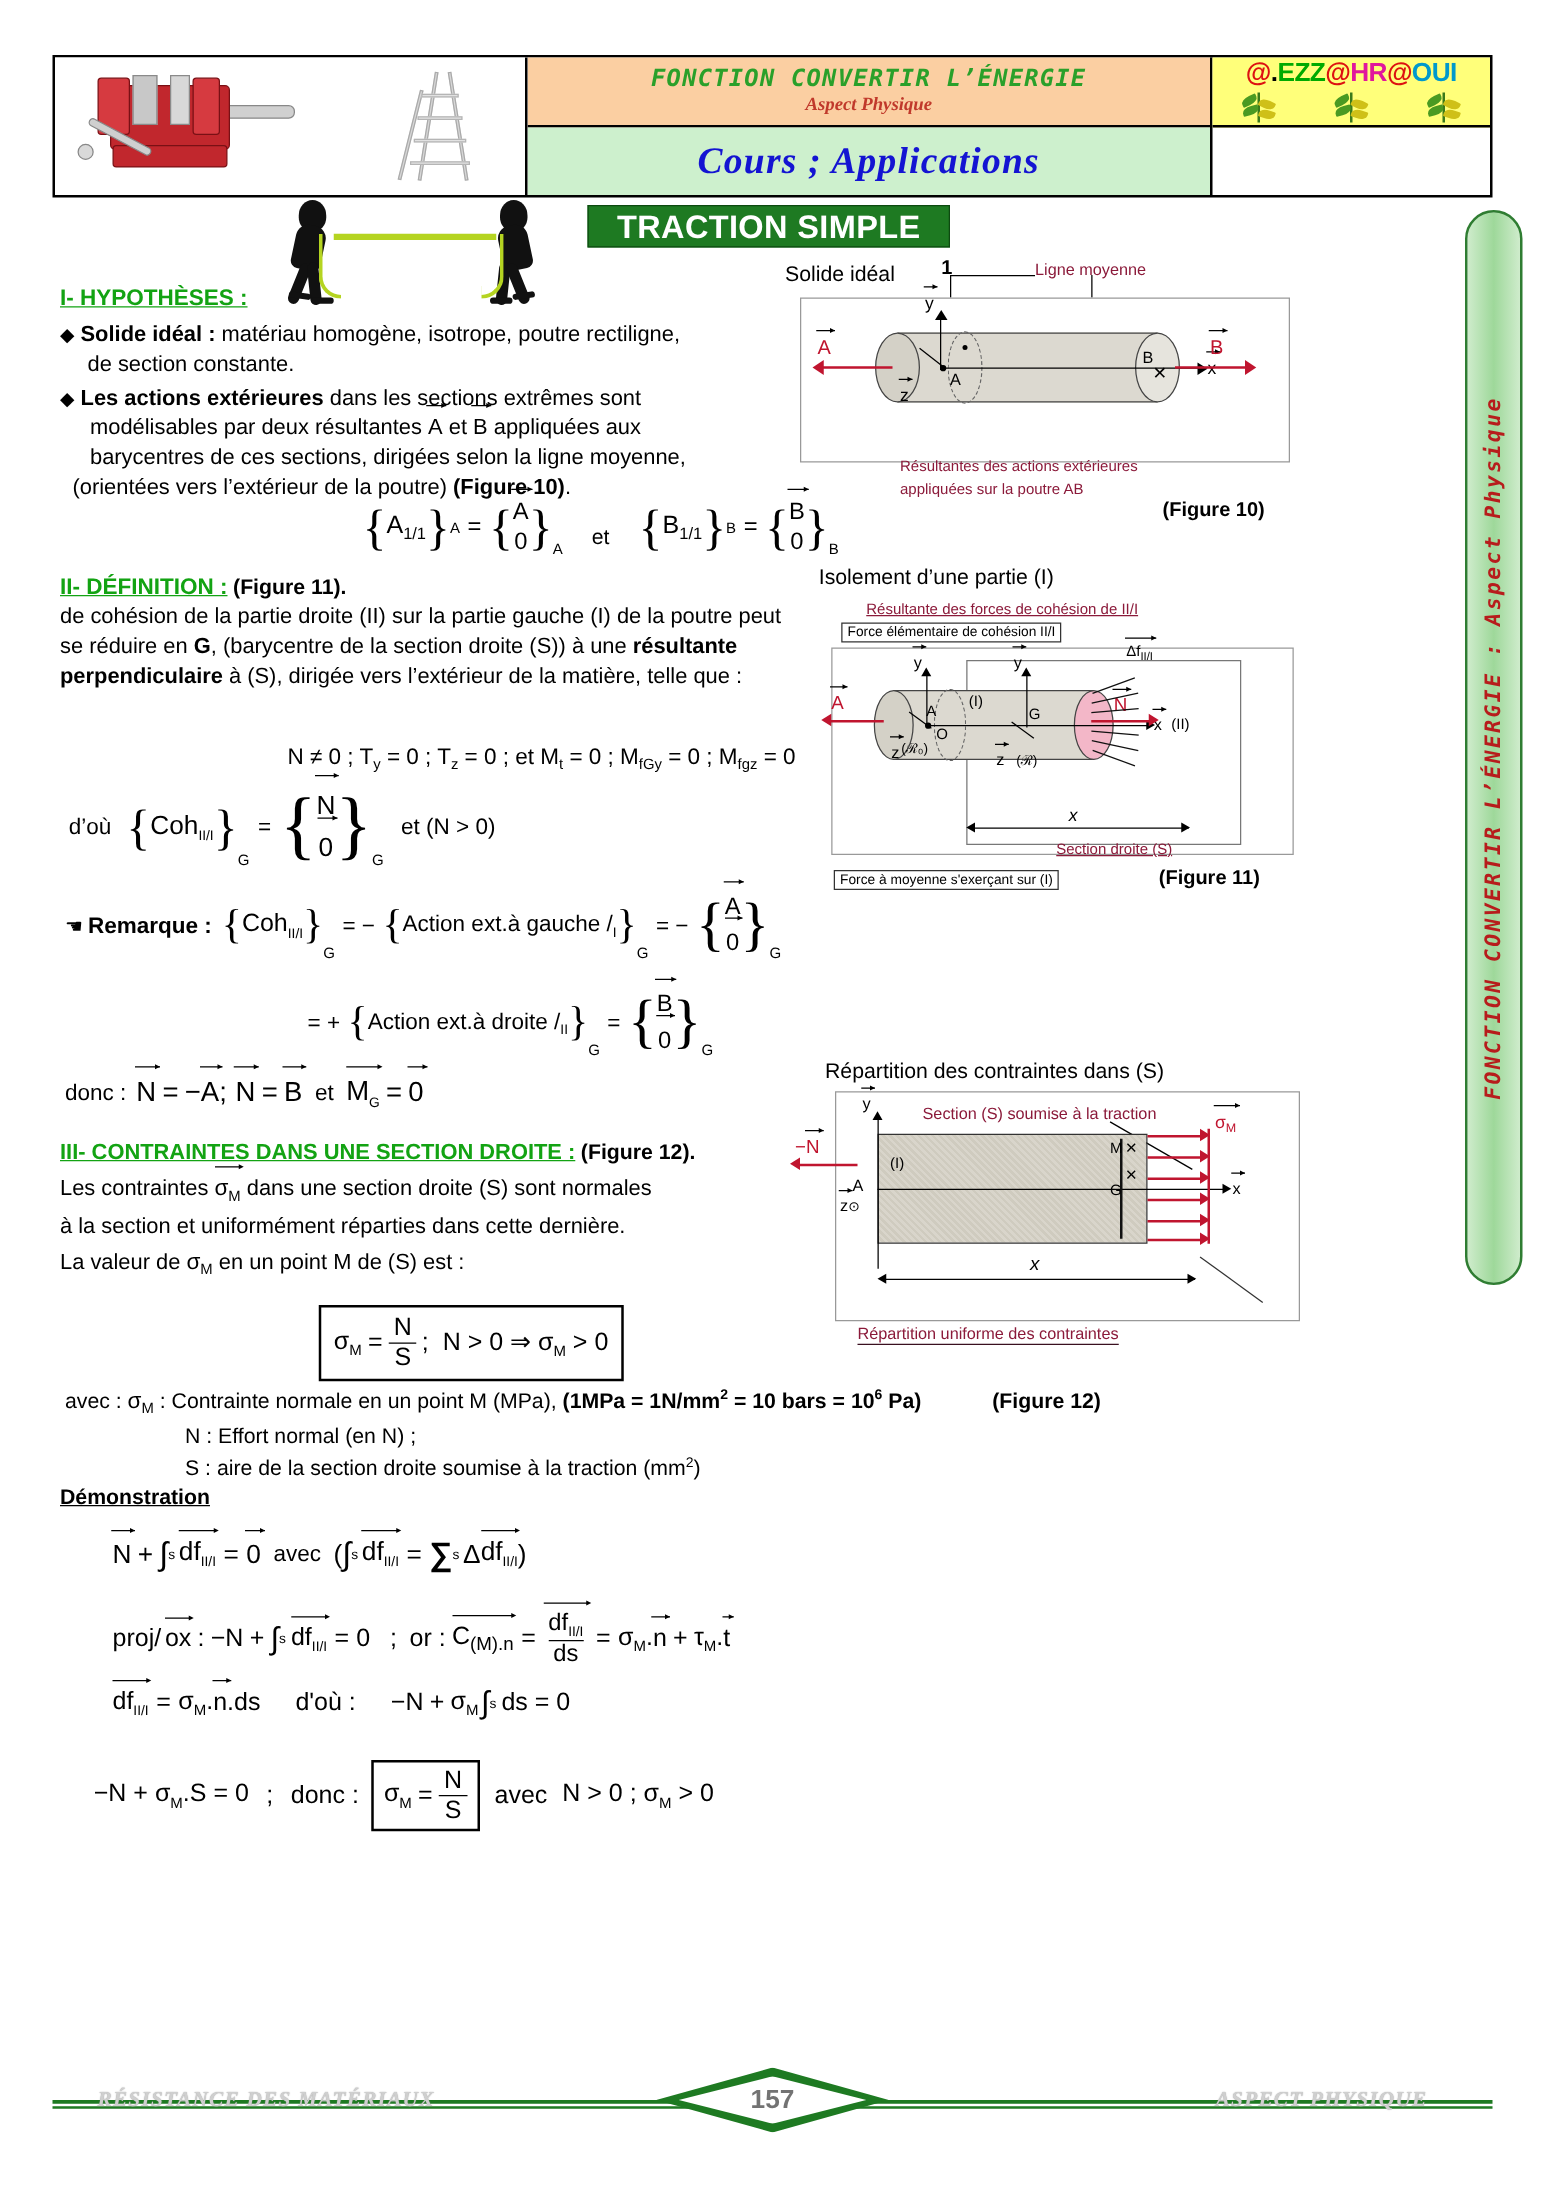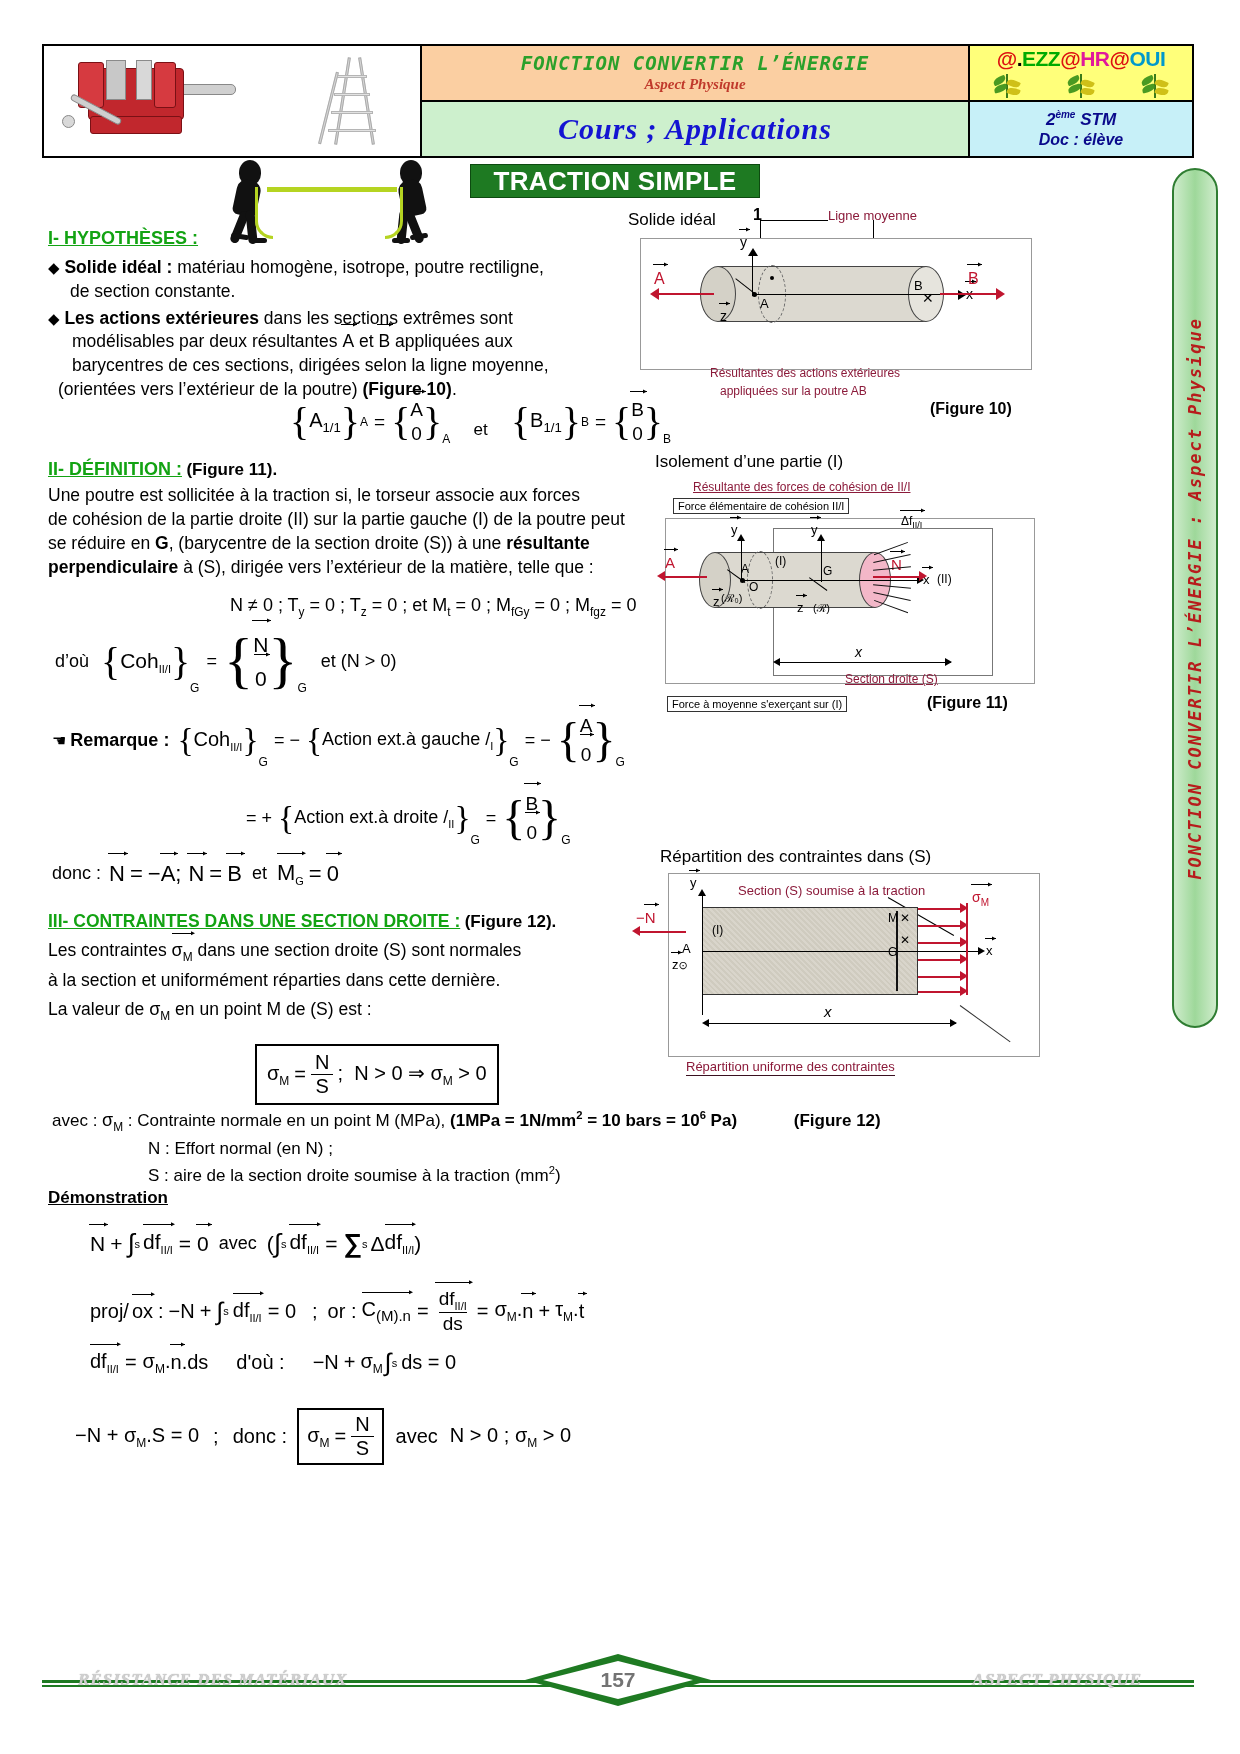--- a/index.html
+++ b/index.html
@@ -246,24 +246,20 @@
               <div class="lf" style="left:17px;top:16px;transform:rotate(18deg);"></div>
             </div>
           <div class="plant">
               <div class="stem"></div>
               <div class="lf g" style="left:3px;top:5px;transform:rotate(-25deg);"></div>
               <div class="lf" style="left:17px;top:8px;transform:rotate(25deg);"></div>
               <div class="lf g" style="left:4px;top:13px;transform:rotate(-15deg);"></div>
               <div class="lf" style="left:17px;top:16px;transform:rotate(18deg);"></div>
             </div>
         </div>
-      </div>
-      <div class="hdr-class">
-        <div class="l1"><span>2</span><sup>ème</sup> <span>STM</span></div>
-        <div class="l2">Doc : élève</div>
       </div>
     </div>
   </div>
 
   <div class="tug">
     <div class="man" style="left:0;top:0;">
       <div class="head" style="left:14px;top:0;"></div>
       <div class="torso" style="left:10px;top:20px;transform:rotate(12deg);"></div>
       <div class="legA" style="left:10px;top:50px;transform:rotate(22deg);"></div>
       <div class="legA" style="left:22px;top:50px;transform:rotate(-6deg);"></div>
@@ -339,21 +335,20 @@
       <span class="bracechar">}</span>
         <sub style="font-size:12px; align-self:flex-end;">B</sub>
     </span>
   </div>
 
   <div class="blk" style="left:48px; top:458px; width:660px;">
     <div>
       <span class="sec-head">II- DÉFINITION :</span>
       <span class="b body-txt" style="font-size:17px;">(Figure 11).</span>
     </div>
-    <div class="body-txt" style="margin-top:3px;">Une poutre est sollicitée à la traction si, le torseur associe aux forces</div>
     <div class="body-txt">de cohésion de la partie droite (II) sur la partie gauche (I) de la poutre peut</div>
     <div class="body-txt"><span>se réduire en </span><span class="b">G</span><span>, (barycentre de la section droite (S)) à une </span><span class="b">résultante</span></div>
     <div class="body-txt"><span class="b">perpendiculaire</span><span> à (S), dirigée vers l’extérieur de la matière, telle que :</span></div>
   </div>
 
   <div class="blk math" style="left:230px; top:595px; font-size:18px;">
     N ≠ 0 ; T<sub>y</sub> = 0 ; T<sub>z</sub> = 0 ; et M<sub>t</sub> = 0 ; M<sub>fGy</sub> = 0 ; M<sub>fgz</sub> = 0
   </div>
 
   <div class="blk math" style="left:55px; top:628px; display:flex; align-items:center;">
@@ -582,21 +577,21 @@
     <div style="position:absolute; left:294px; top:82px; font-size:14px;">✕</div>
 
     <div style="position:absolute; left:28px; top:85px; width:58px; height:2px; background:#c0152f;"></div>
     <div style="position:absolute; left:22px; top:80px; width:0;height:0;border-top:6px solid transparent;border-bottom:6px solid transparent;border-right:9px solid #c0152f;"></div>
     <div class="math red" style="position:absolute; left:26px; top:62px; font-size:16px;"><span class="vec">A</span></div>
 
     <div style="position:absolute; left:312px; top:85px; width:58px; height:2px; background:#c0152f;"></div>
     <div style="position:absolute; left:368px; top:80px; width:0;height:0;border-top:6px solid transparent;border-bottom:6px solid transparent;border-left:9px solid #c0152f;"></div>
     <div class="math red" style="position:absolute; left:340px; top:62px; font-size:16px;"><span class="vec">B</span></div>
 
-    <div class="fig-label-red" style="position:absolute; left:82px; top:158px;">Résultantes des actions extérieures</div>
+    <div class="fig-label-red" style="position:absolute; left:92px; top:158px;">Résultantes des actions extérieures</div>
     <div class="fig-label-red" style="position:absolute; left:92px; top:176px;">appliquées sur la poutre AB</div>
     <div class="figcap" style="position:absolute; left:302px; top:192px;">(Figure 10)</div>
   </div>
 
   <div class="fig" style="left:655px; top:450px; width:390px; height:300px;">
     <div class="body-txt" style="position:absolute; left:0; top:0; font-size:17px;">Isolement d’une partie (I)</div>
     <div class="fig-label-red" style="position:absolute; left:38px; top:30px; text-decoration:underline;">Résultante des forces de cohésion de II/I</div>
     <div style="position:absolute; left:18px; top:48px; border:1px solid #333; padding:1px 4px; font-size:11px; background:#fff;">Force élémentaire de cohésion II/I</div>
 
     <div class="fig-frame" style="position:absolute; left:10px; top:68px; width:370px; height:166px; border-color:#999;"></div>

